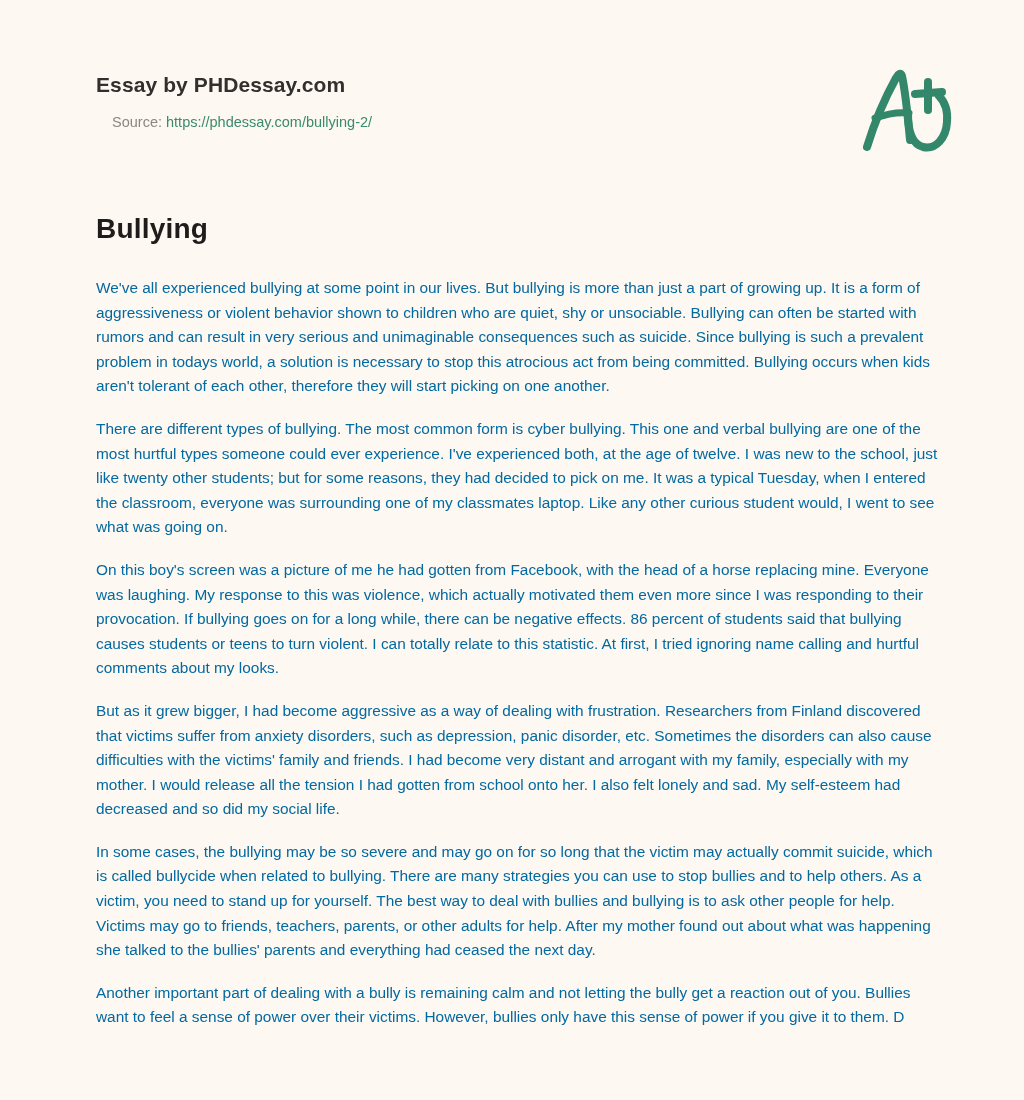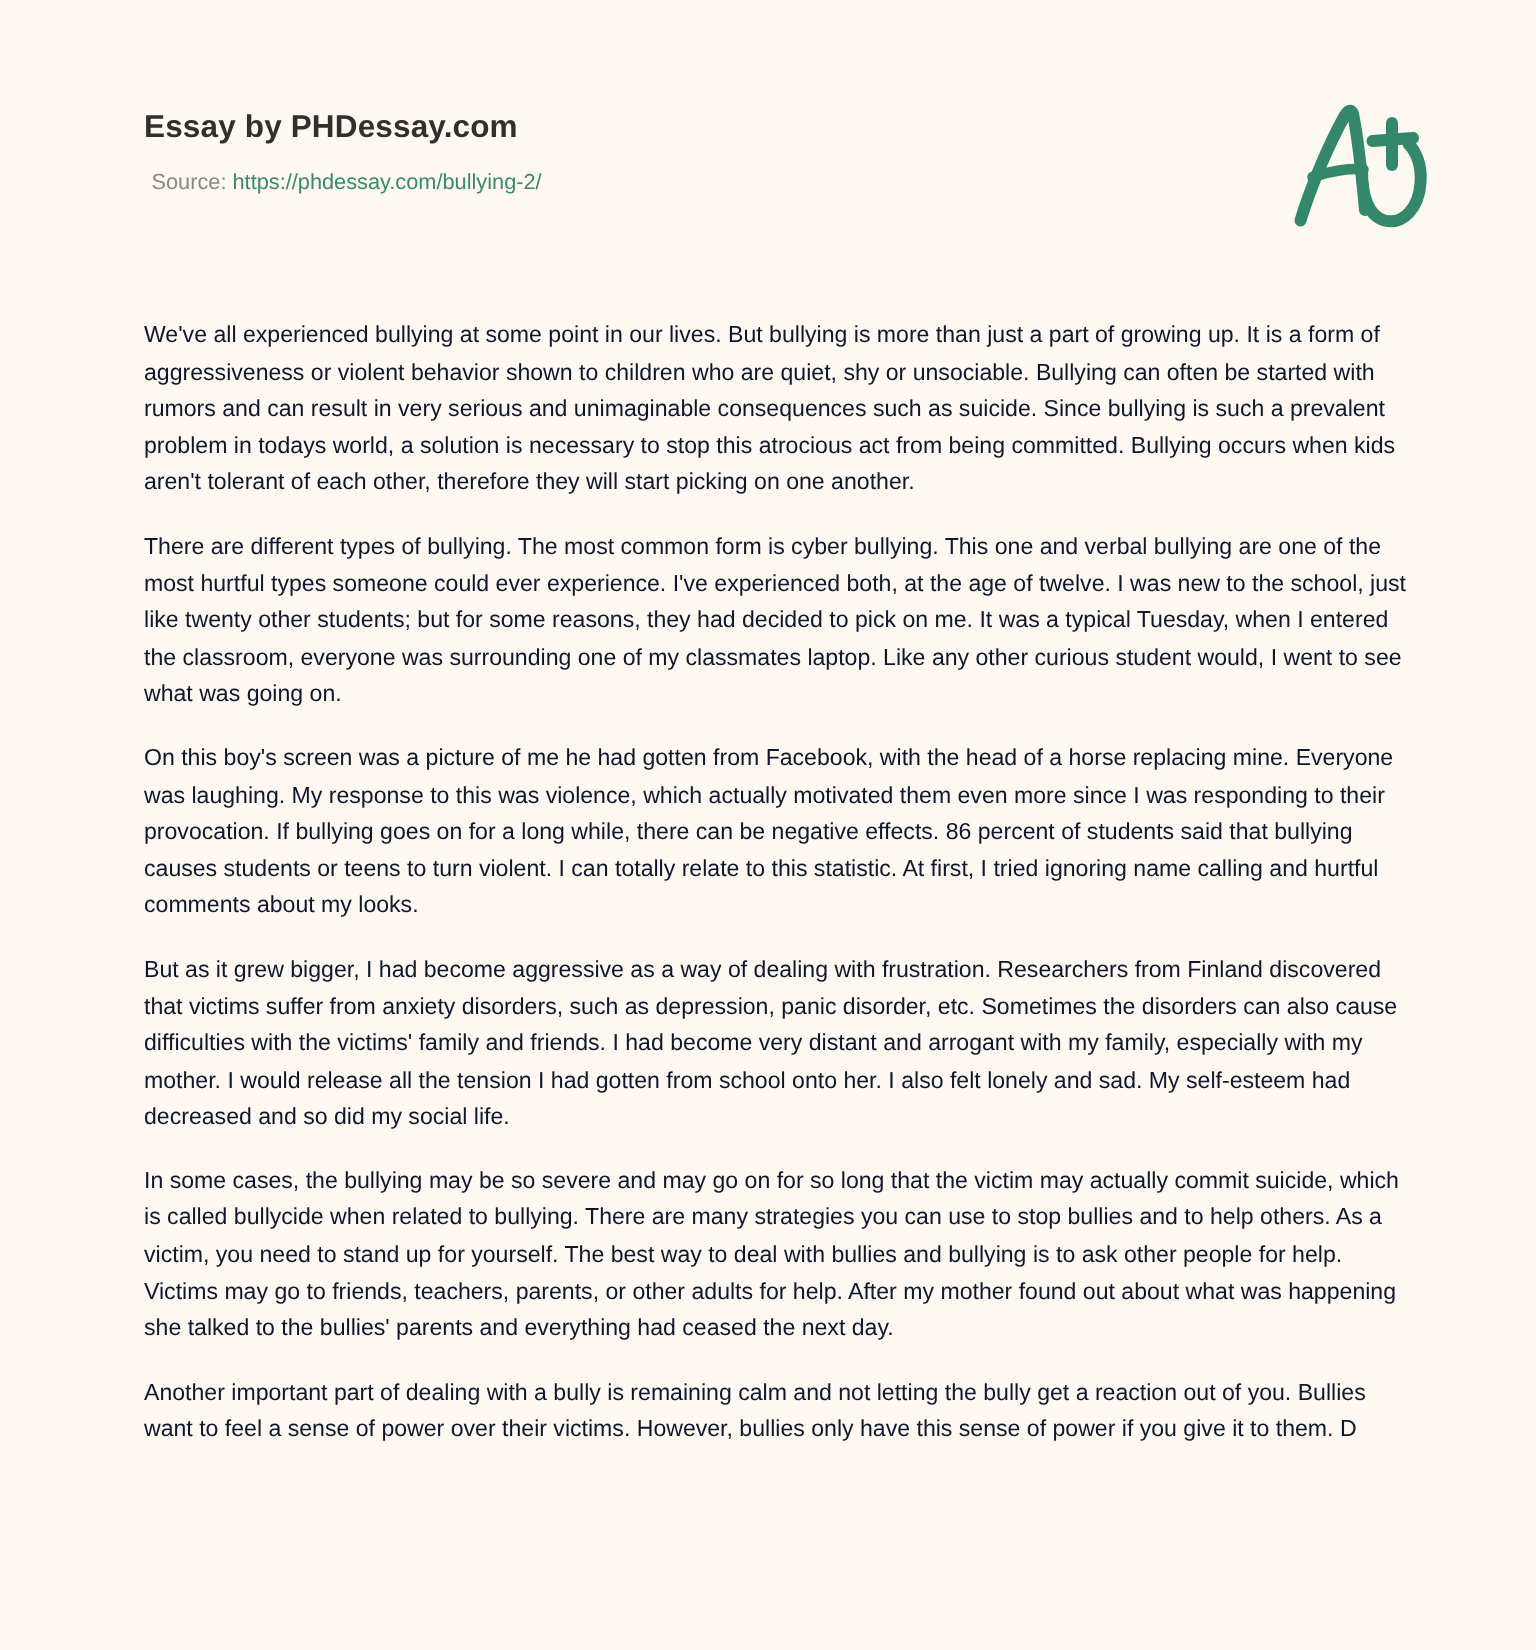--- a/index.html
+++ b/index.html
@@ -34,21 +34,21 @@
   }
   .brand-title {
     font-size: 21px;
     font-weight: bold;
     letter-spacing: 0.1px;
     color: #32302e;
     margin: 0;
     line-height: 26px;
   }
   .source-line {
-    margin: 14px 0 0 5px;
+    margin: 14px 0 0 16px;
     font-size: 14.5px;
     line-height: 20px;
     color: #8b8782;
     white-space: nowrap;
   }
   .source-label {
     color: #8b8782;
   }
   .source-url {
     color: #3a8a6d;
@@ -81,21 +81,21 @@
     font-weight: bold;
     color: #1f1d1b;
     margin: 0 0 30px 0;
     line-height: 34px;
     letter-spacing: 0.2px;
   }
   .essay-body p {
     margin: 0 0 18px 0;
     font-size: 15.4px;
     line-height: 24.6px;
-    color: #0f172a;
+    color: #0369a1;
     text-align: left;
   }
   .essay-body p:last-child {
     margin-bottom: 0;
   }
 </style>
 </head>
 <body>
 
 <div class="page">
@@ -115,20 +115,21 @@
       <path d="M33 66 C44 62 58 60 67 61" stroke-width="7"></path>
 
       <path d="M86 30 L86 58" stroke-width="8"></path>
       <path d="M73 42 L100 40" stroke-width="8"></path>
 
       <path d="M66 62 C66 78 70 92 81 95 C94 98 104 86 105 70 C106 58 102 49 97 44" stroke-width="8"></path>
     </svg>
   </div>
 
   <div class="article">
+    <h2 class="essay-title">Bullying</h2>
     <div class="essay-body" id="essay-body">
         <p>We've all experienced bullying at some point in our lives. But bullying is more than just a part of growing up. It is a form of aggressiveness or violent behavior shown to children who are quiet, shy or unsociable. Bullying can often be started with rumors and can result in very serious and unimaginable consequences such as suicide. Since bullying is such a prevalent problem in todays world, a solution is necessary to stop this atrocious act from being committed. Bullying occurs when kids aren't tolerant of each other, therefore they will start picking on one another.</p>
         <p>There are different types of bullying. The most common form is cyber bullying. This one and verbal bullying are one of the most hurtful types someone could ever experience. I've experienced both, at the age of twelve. I was new to the school, just like twenty other students; but for some reasons, they had decided to pick on me. It was a typical Tuesday, when I entered the classroom, everyone was surrounding one of my classmates laptop. Like any other curious student would, I went to see what was going on.</p>
         <p>On this boy's screen was a picture of me he had gotten from Facebook, with the head of a horse replacing mine. Everyone was laughing. My response to this was violence, which actually motivated them even more since I was responding to their provocation. If bullying goes on for a long while, there can be negative effects. 86 percent of students said that bullying causes students or teens to turn violent. I can totally relate to this statistic. At first, I tried ignoring name calling and hurtful comments about my looks.</p>
         <p>But as it grew bigger, I had become aggressive as a way of dealing with frustration. Researchers from Finland discovered that victims suffer from anxiety disorders, such as depression, panic disorder, etc. Sometimes the disorders can also cause difficulties with the victims' family and friends. I had become very distant and arrogant with my family, especially with my mother. I would release all the tension I had gotten from school onto her. I also felt lonely and sad. My self-esteem had decreased and so did my social life.</p>
         <p>In some cases, the bullying may be so severe and may go on for so long that the victim may actually commit suicide, which is called bullycide when related to bullying. There are many strategies you can use to stop bullies and to help others. As a victim, you need to stand up for yourself. The best way to deal with bullies and bullying is to ask other people for help. Victims may go to friends, teachers, parents, or other adults for help. After my mother found out about what was happening she talked to the bullies' parents and everything had ceased the next day.</p>
         <p>Another important part of dealing with a bully is remaining calm and not letting the bully get a reaction out of you. Bullies want to feel a sense of power over their victims. However, bullies only have this sense of power if you give it to them. D</p>
       </div>
   </div>
 

